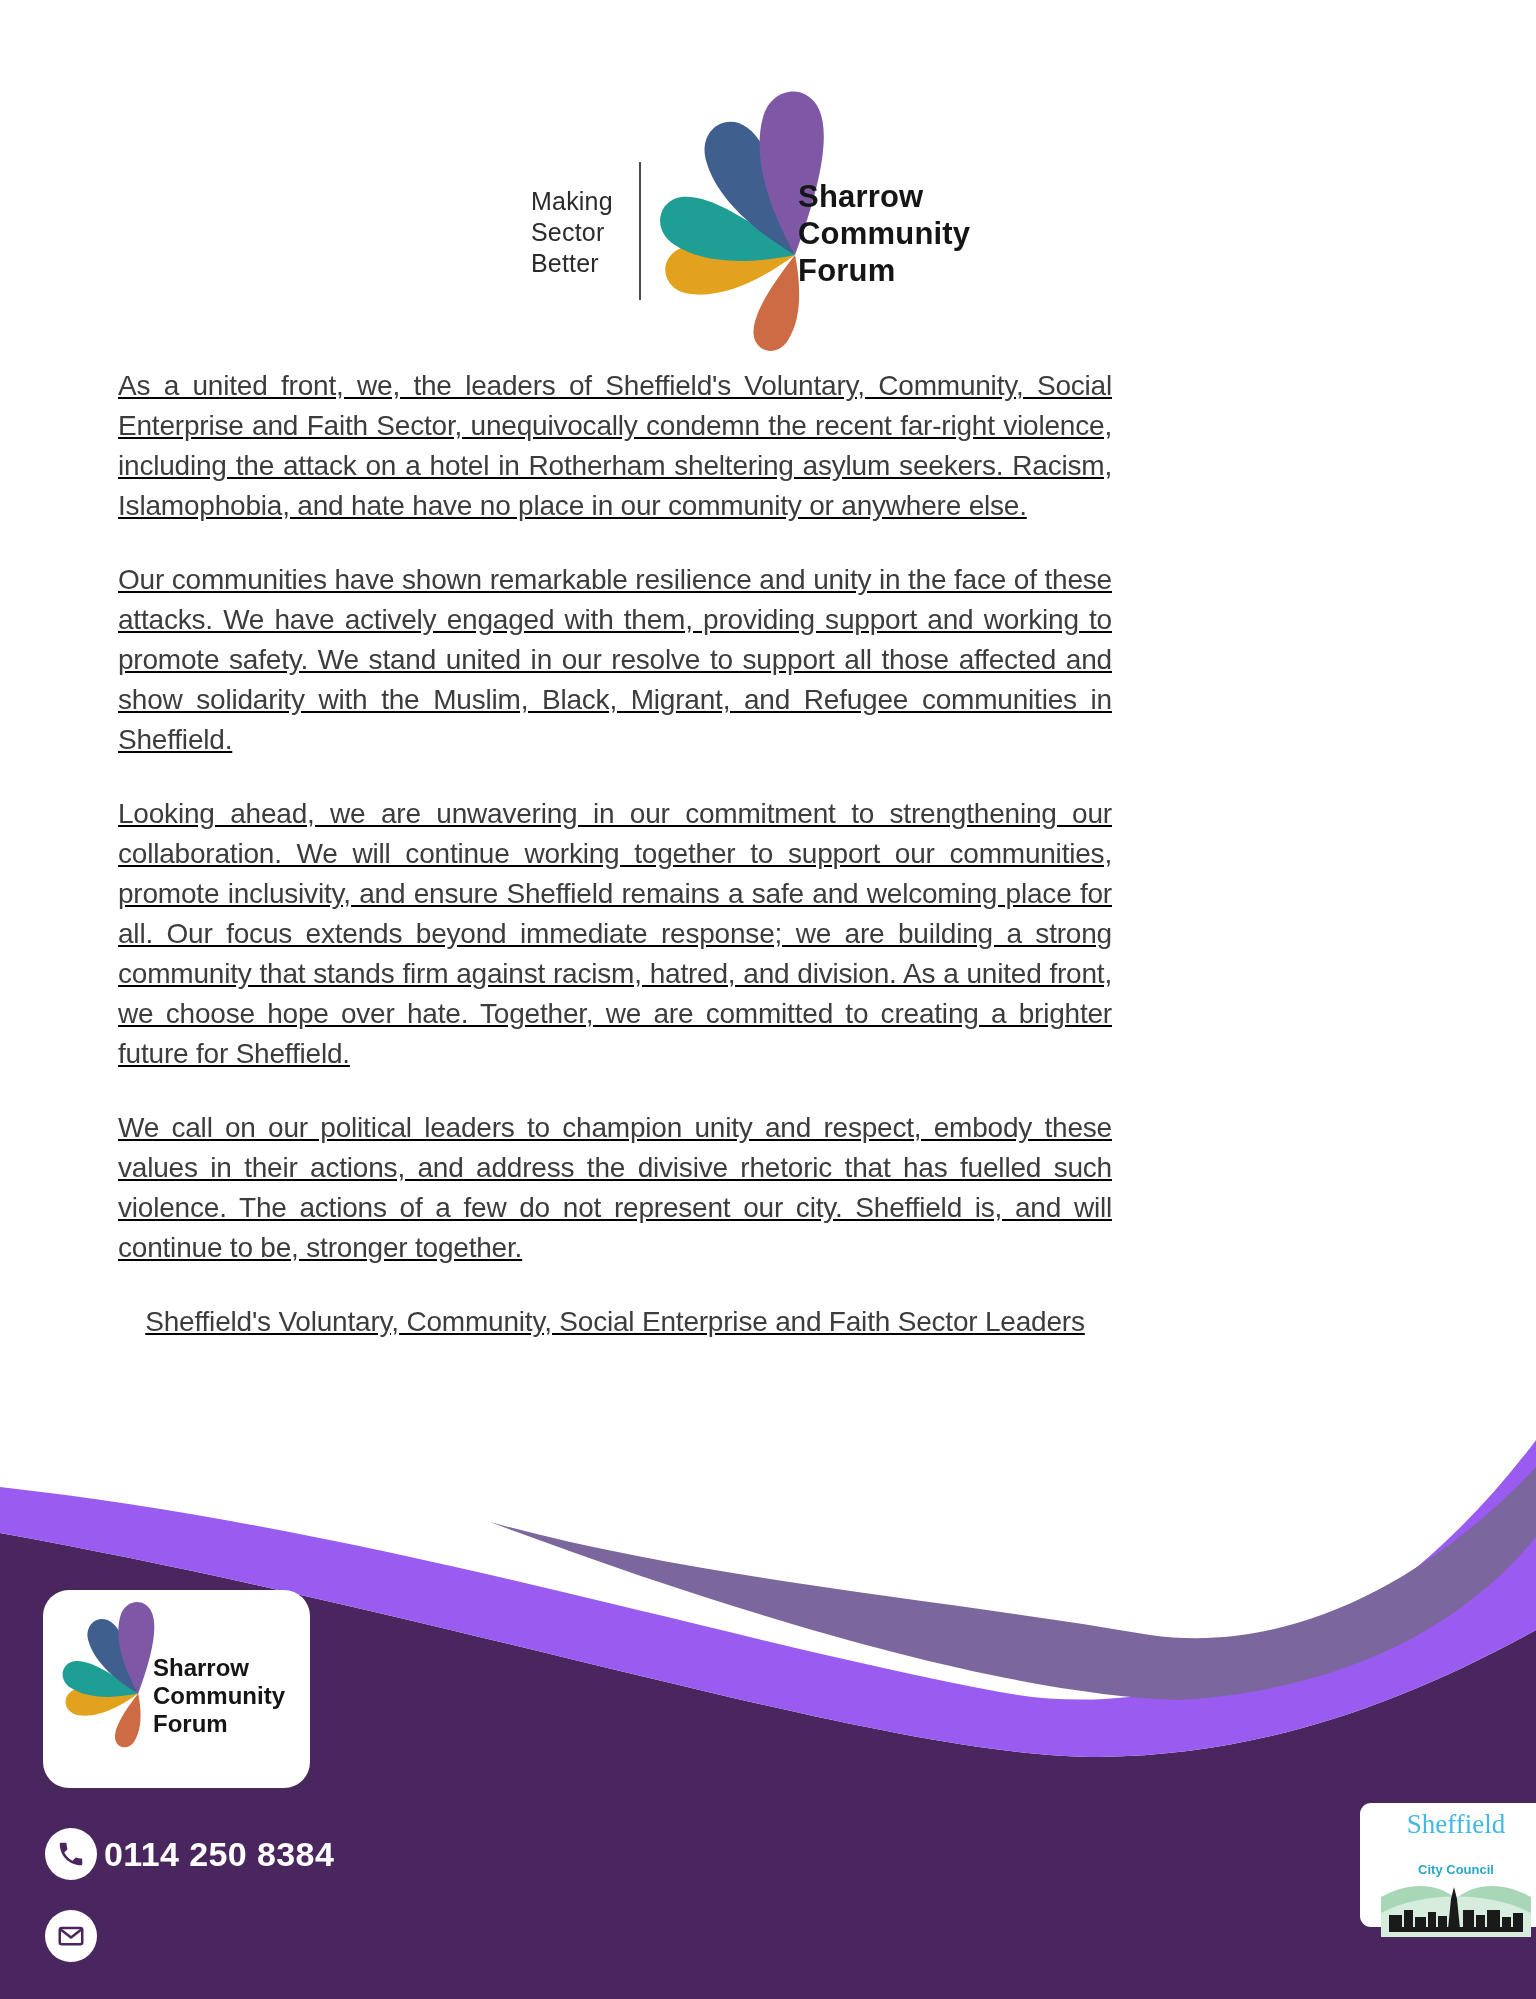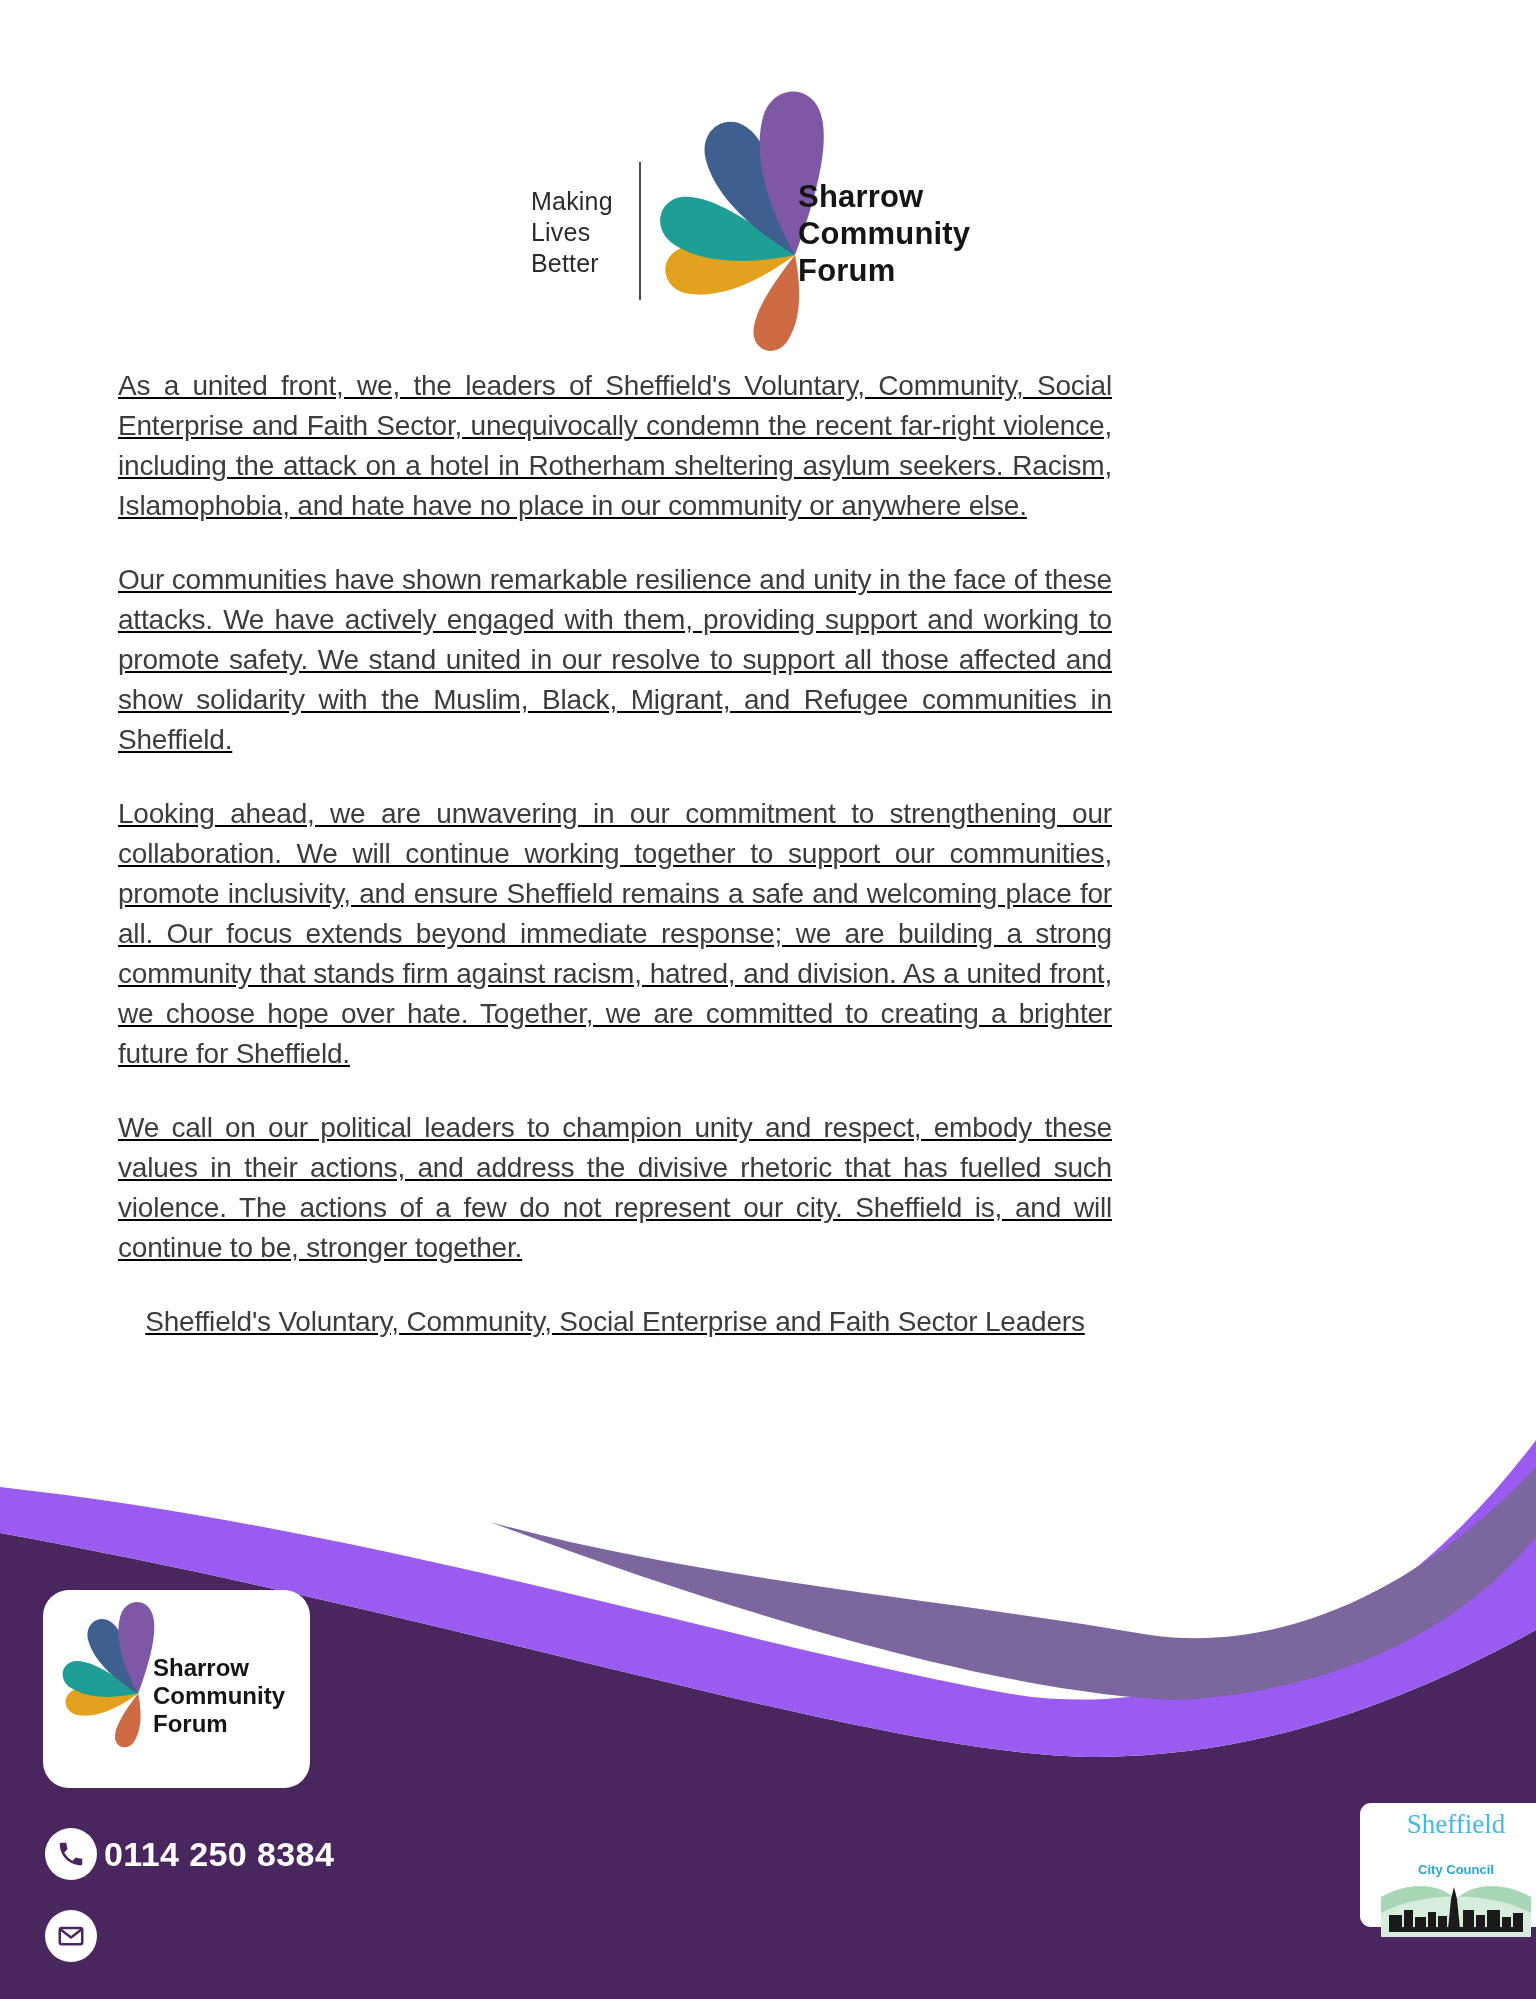--- a/index.html
+++ b/index.html
@@ -90,21 +90,21 @@
     font-size:13px;line-height:15px;font-weight:bold;color:var(--council_teal);margin-top:24px;
   }
   .skyline{display:block;margin:2px auto 0;width:150px;height:62px;}
 </style>
 </head>
 <body>
 
 <header>
   <div class="abs tagline">
     <div>Making</div>
-    <div>Lives</div>
+    <div>Sector</div>
     <div>Better</div>
   </div>
 
   <div class="abs header-divider"></div>
 
   <svg class="abs petals-header" viewBox="0 0 200 300" aria-hidden="true">
     <g>
       <path class="petal petal-terracotta" transform="translate(170 185) rotate(-170) scale(0.64)" d="M 0 0 C -14 -36 -30 -92 -12 -134 C 0 -162 34 -161 42 -134 C 50 -106 30 -56 0 0 Z"></path>
       <path class="petal petal-gold" transform="translate(170 185) rotate(-105) scale(0.84)" d="M 0 0 C -14 -36 -30 -92 -12 -134 C 0 -162 34 -161 42 -134 C 50 -106 30 -56 0 0 Z"></path>
       <path class="petal petal-teal" transform="translate(170 185) rotate(-80) scale(0.90)" d="M 0 0 C -14 -36 -30 -92 -12 -134 C 0 -162 34 -161 42 -134 C 50 -106 30 -56 0 0 Z"></path>

